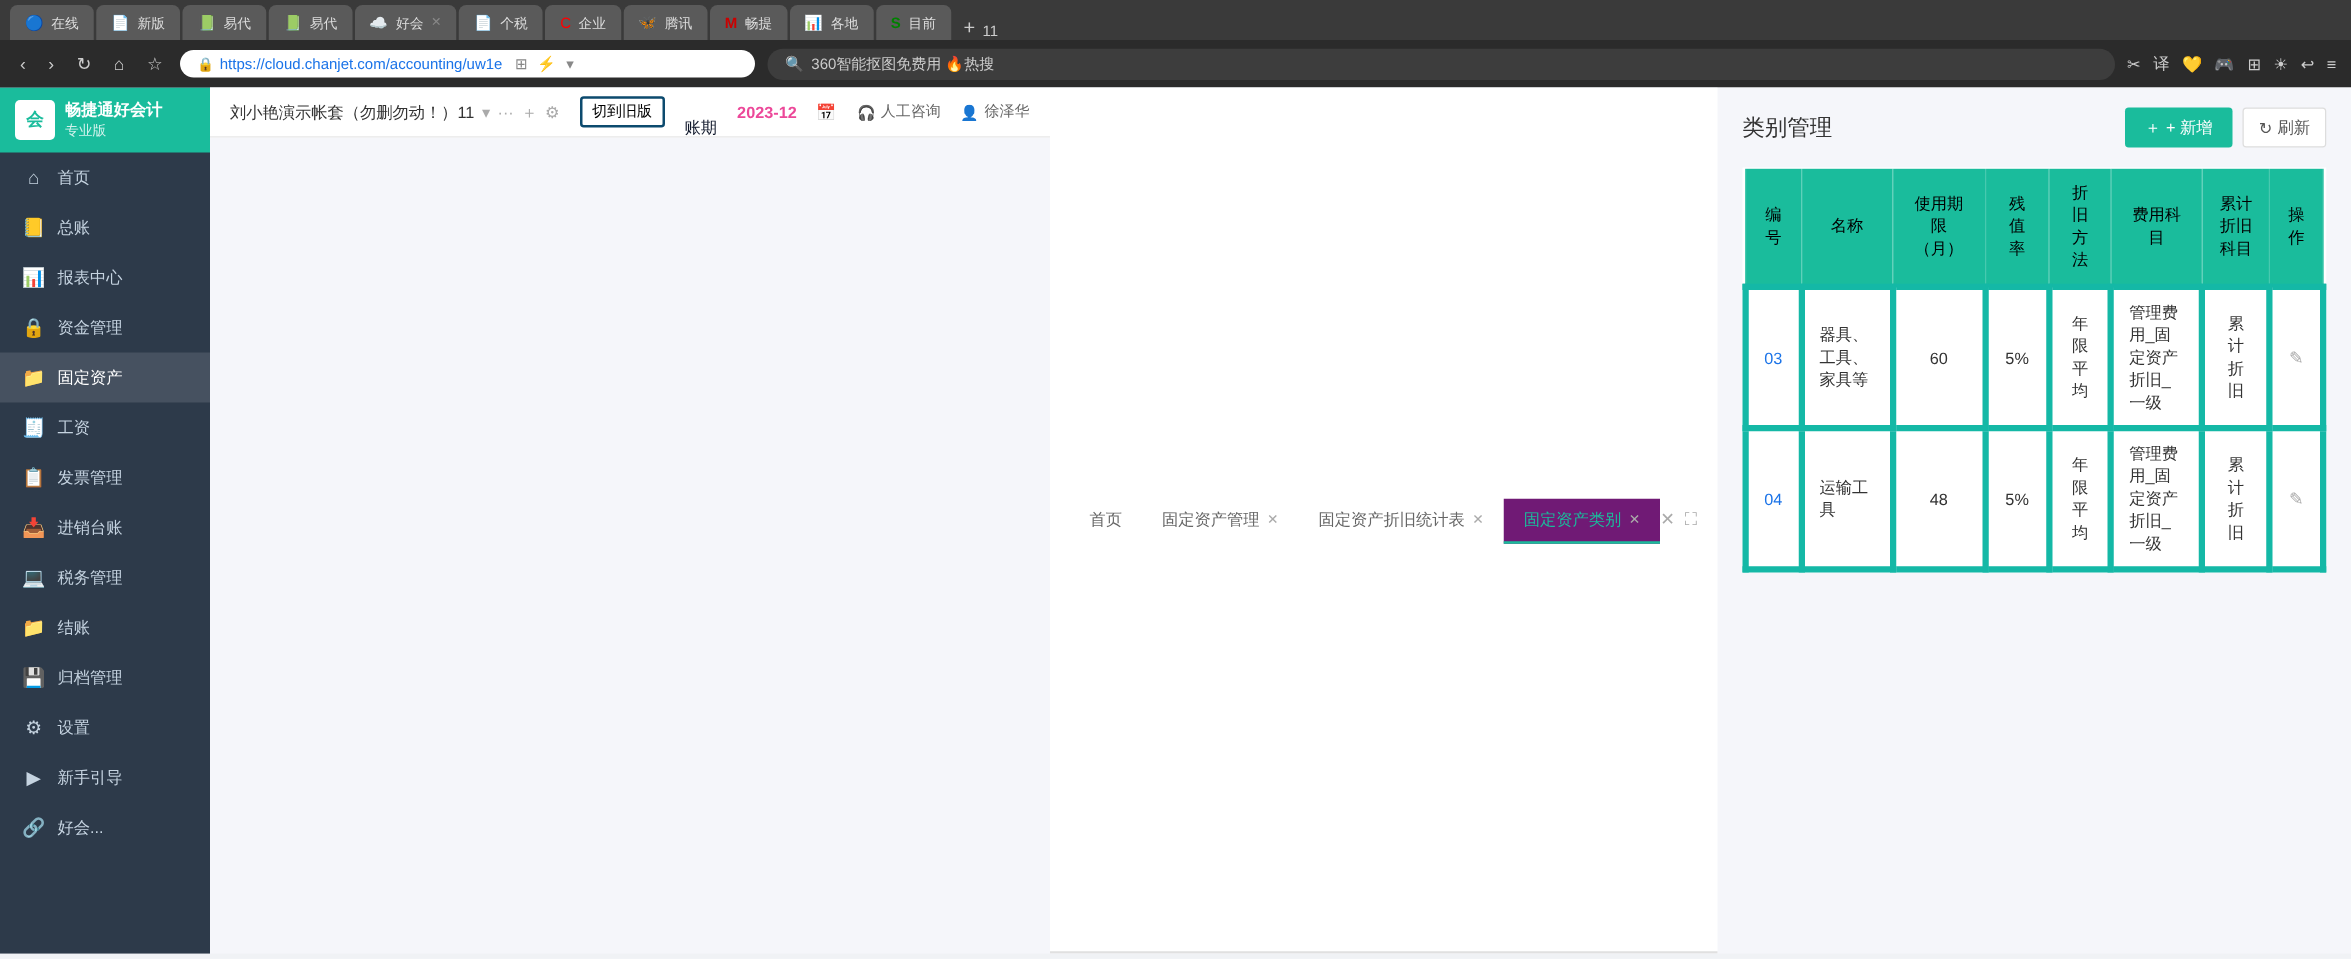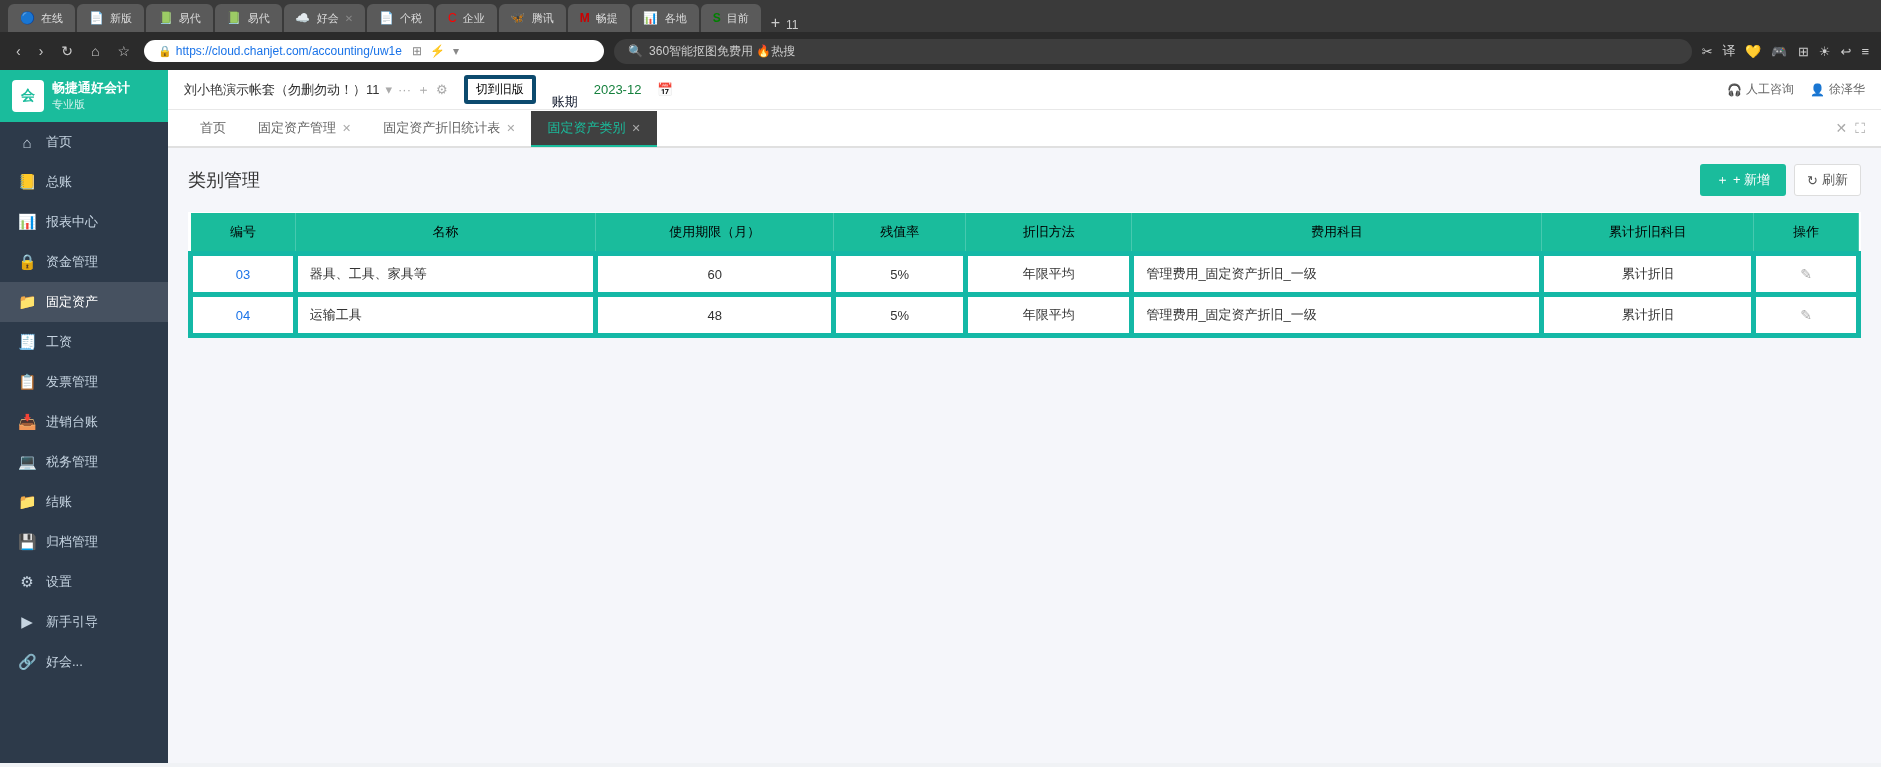--- a/index.html
+++ b/index.html
@@ -24,36 +24,36 @@
     .sidebar { width: 168px; background: #2d3a4a; color: #fff; display: flex; flex-direction: column; flex-shrink: 0; overflow: hidden; }
     .sidebar-logo { background: #1abc9c; padding: 10px 12px; display: flex; align-items: center; gap: 8px; }
     .logo-icon { width: 32px; height: 32px; background: #fff; border-radius: 4px; display: flex; align-items: center; justify-content: center; color: #1abc9c; font-weight: bold; font-size: 14px; }
     .logo-text { font-size: 13px; font-weight: bold; color: #fff; line-height: 1.3; }
     .logo-sub { font-size: 11px; color: rgba(255,255,255,0.8); }
     .sidebar-item { display: flex; align-items: center; gap: 10px; padding: 11px 18px; color: #c5d3e0; cursor: pointer; font-size: 13px; transition: background 0.15s; }
     .sidebar-item.active { background: rgba(255,255,255,0.12); color: #fff; }
     .sidebar-icon { font-size: 15px; width: 18px; text-align: center; }
 
     
-    .main-content { flex: 1; display: flex; flex-direction: column; background: #f5f6fa; overflow: hidden; }
+    .main-content { flex: 1; display: flex; flex-direction: row; background: #f5f6fa; overflow: hidden; }
 
     
     .top-bar { background: #fff; height: 40px; display: flex; align-items: center; padding: 0 16px; gap: 16px; border-bottom: 1px solid #e8e8e8; font-size: 13px; }
     .user-info { display: flex; align-items: center; gap: 6px; }
-    .account-select { background: none; border: 4px solid #0c4a6e; border-radius: 3px; padding: 2px 8px; font-size: 12px; cursor: pointer; }
+    .account-select { background: none; border: 2px solid #0c4a6e; border-radius: 3px; padding: 2px 8px; font-size: 12px; cursor: pointer; }
     .period-label { color: #0f172a; margin-top: 25px; }
-    .period-value { color: #15803d; font-weight: 400; }
+    .period-value { color: #ec4899; font-weight: 700; }
     .calendar-icon { color: #1abc9c; }
     .top-bar-right { margin-left: auto; display: flex; align-items: center; gap: 16px; color: #666; font-size: 12px; }
     .help-btn { display: flex; align-items: center; gap: 4px; cursor: pointer; }
 
     
     .tabs-bar { background: #fff; display: flex; align-items: center; border-bottom: 2px solid #e0e0e0; padding: 0 16px; gap: 0; min-height: 38px; }
     .content-tab { padding: 8px 16px; font-size: 13px; color: #666; cursor: pointer; border-bottom: 2px solid transparent; margin-bottom: -2px; display: flex; align-items: center; gap: 6px; white-space: nowrap; }
-    .content-tab.active { color: #1abc9c; border-bottom-color: #1abc9c; background: #404040; }
+    .content-tab.active { color: #1abc9c; border-bottom-color: #1abc9c; background: #701a75; }
     .tab-x { color: #aaa; font-size: 11px; }
     .maximize-icons { margin-left: auto; display: flex; gap: 8px; color: #aaa; font-size: 14px; }
 
     
     .page-body { padding: 16px 20px; flex: 1; overflow: auto; }
     .page-title-bar { display: flex; align-items: center; justify-content: space-between; margin-bottom: 16px; }
     .page-title { font-size: 18px; font-weight: 500; color: #333; }
     .action-buttons { display: flex; gap: 8px; }
     .btn-primary { background: #1abc9c; color: #fff; border: none; border-radius: 3px; padding: 6px 16px; font-size: 13px; cursor: pointer; display: flex; align-items: center; gap: 4px; }
     .btn-default { background: #fff; color: #555; border: 1px solid #ddd; border-radius: 3px; padding: 6px 12px; font-size: 13px; cursor: pointer; display: flex; align-items: center; gap: 4px; }

